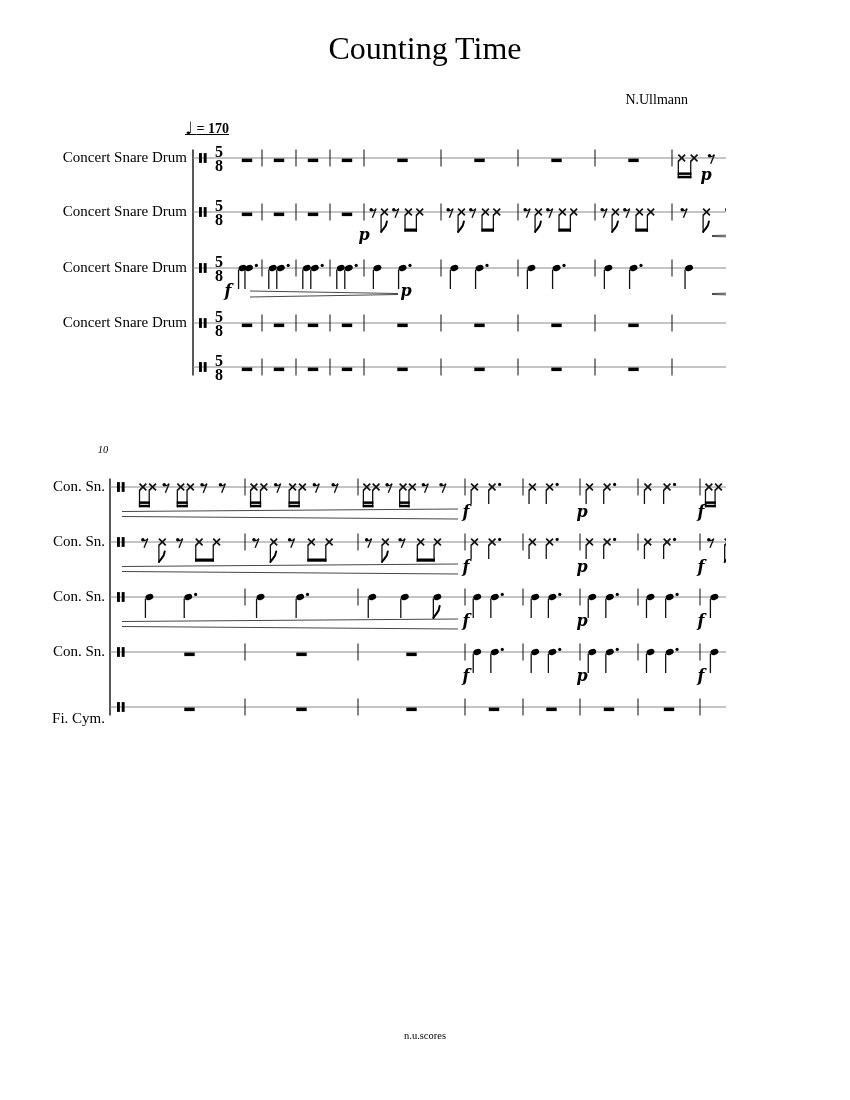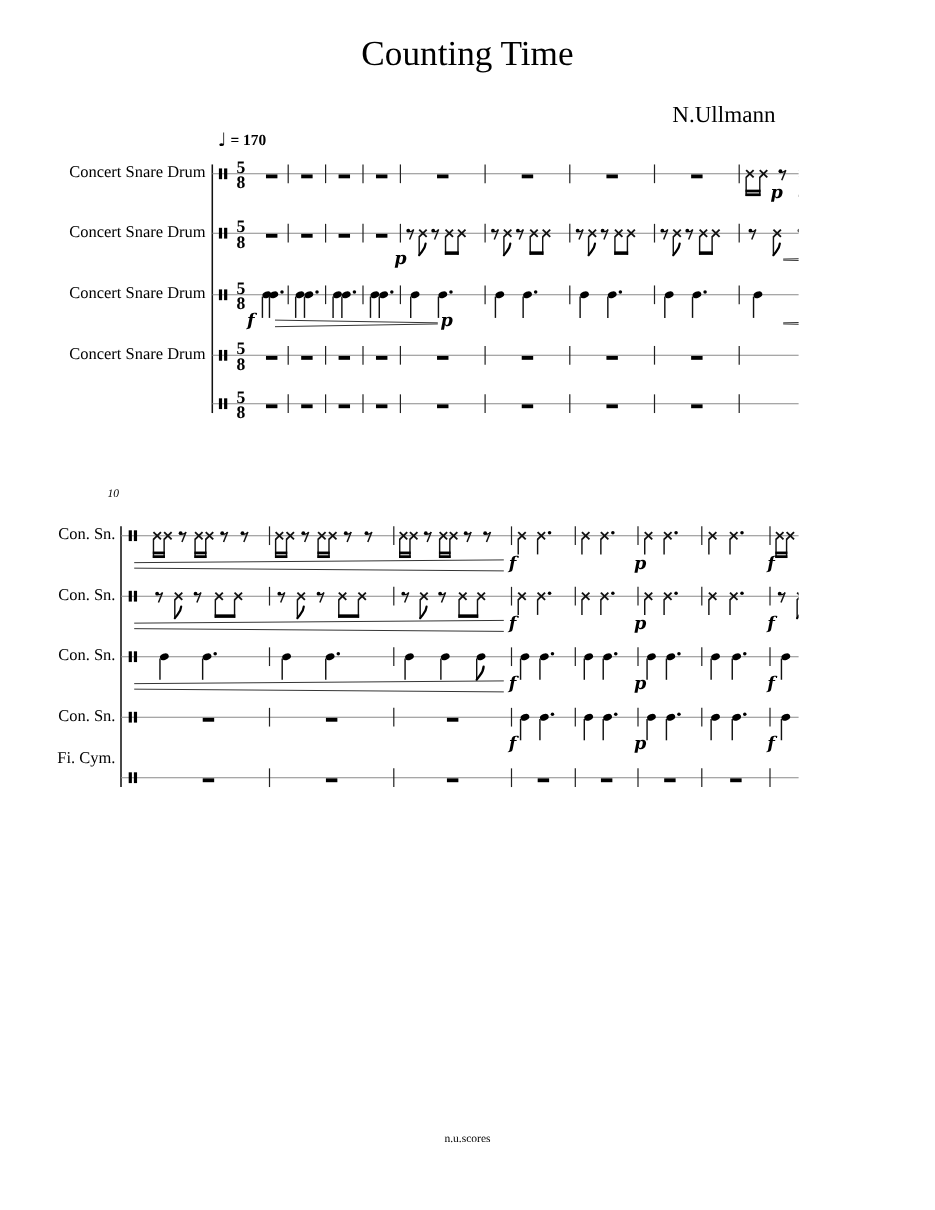--- a/index.html
+++ b/index.html
@@ -1,21 +1,21 @@
 <!DOCTYPE html>
 <html><head>
 <meta charset="utf-8">
 <style>
   html,body{margin:0;padding:0;background:#fff;}
   #page{position:relative;width:726px;height:1100px;background:#ffffff;overflow:hidden;
         font-family:"Liberation Serif",serif;color:#000;}
   .title{position:absolute;left:0;top:30px;width:850px;text-align:center;
          font-size:32px;font-family:"Liberation Serif",serif;}
-  .composer{position:absolute;right:21px;top:92px;font-size:21px;}
-  .tempo{position:absolute;left:198px;top:118px;font-weight:bold;font-size:14px;}
+  .composer{position:absolute;right:38px;top:92px;font-size:14px;}
+  .tempo{position:absolute;left:185px;top:118px;font-weight:bold;font-size:14px;text-decoration:underline;}
   .tempo .note{font-family:"DejaVu Sans",sans-serif;font-size:17px;vertical-align:-1px;}
   .mnum{position:absolute;left:88px;top:444px;width:30px;text-align:center;font-size:10.5px;font-style:italic;}
   .footer{position:absolute;left:0;top:1030px;width:850px;text-align:center;font-size:10.5px;}
   .stafflabel{position:absolute;text-align:right;font-size:15px;height:20px;line-height:20px;}
   svg#score{position:absolute;left:0;top:0;}
 </style>
 </head>
 <body>
 
 <div id="page">
@@ -26,21 +26,21 @@
 
   <div class="stafflabel" style="left:0;width:187px;top:147px">Concert Snare Drum</div>
   <div class="stafflabel" style="left:0;width:187px;top:201px">Concert Snare Drum</div>
   <div class="stafflabel" style="left:0;width:187px;top:257px">Concert Snare Drum</div>
   <div class="stafflabel" style="left:0;width:187px;top:312px">Concert Snare Drum</div>
 
   <div class="stafflabel" style="left:0;width:105px;top:476px">Con. Sn.</div>
   <div class="stafflabel" style="left:0;width:105px;top:531px">Con. Sn.</div>
   <div class="stafflabel" style="left:0;width:105px;top:586px">Con. Sn.</div>
   <div class="stafflabel" style="left:0;width:105px;top:641px">Con. Sn.</div>
-  <div class="stafflabel" style="left:0;width:105px;top:680px">Fi. Cym.</div>
+  <div class="stafflabel" style="left:0;width:105px;top:708px">Fi. Cym.</div>
 
   <svg id="score" width="850" height="1100">
       <line x1="193" y1="149.5" x2="193" y2="375.5" stroke="#111" stroke-width="1.4" stroke-linecap="butt"></line>
       <line x1="193" y1="158" x2="810" y2="158" stroke="#8a8a8a" stroke-width="1" stroke-linecap="butt"></line>
       <rect x="199" y="153.1" width="2.9" height="9.8" fill="#000"></rect>
       <rect x="203.7" y="153.1" width="2.9" height="9.8" fill="#000"></rect>
       <text x="219" y="157" font-size="16" text-anchor="middle" fill="#000" font-family="&quot;Liberation Serif&quot;,serif" font-weight="bold" font-style="normal">5</text>
       <text x="219" y="171" font-size="16" text-anchor="middle" fill="#000" font-family="&quot;Liberation Serif&quot;,serif" font-weight="bold" font-style="normal">8</text>
       <line x1="262" y1="149.5" x2="262" y2="166.5" stroke="#222" stroke-width="1.1" stroke-linecap="butt"></line>
       <rect x="241.8" y="158.6" width="10.4" height="3.5" fill="#000"></rect>

